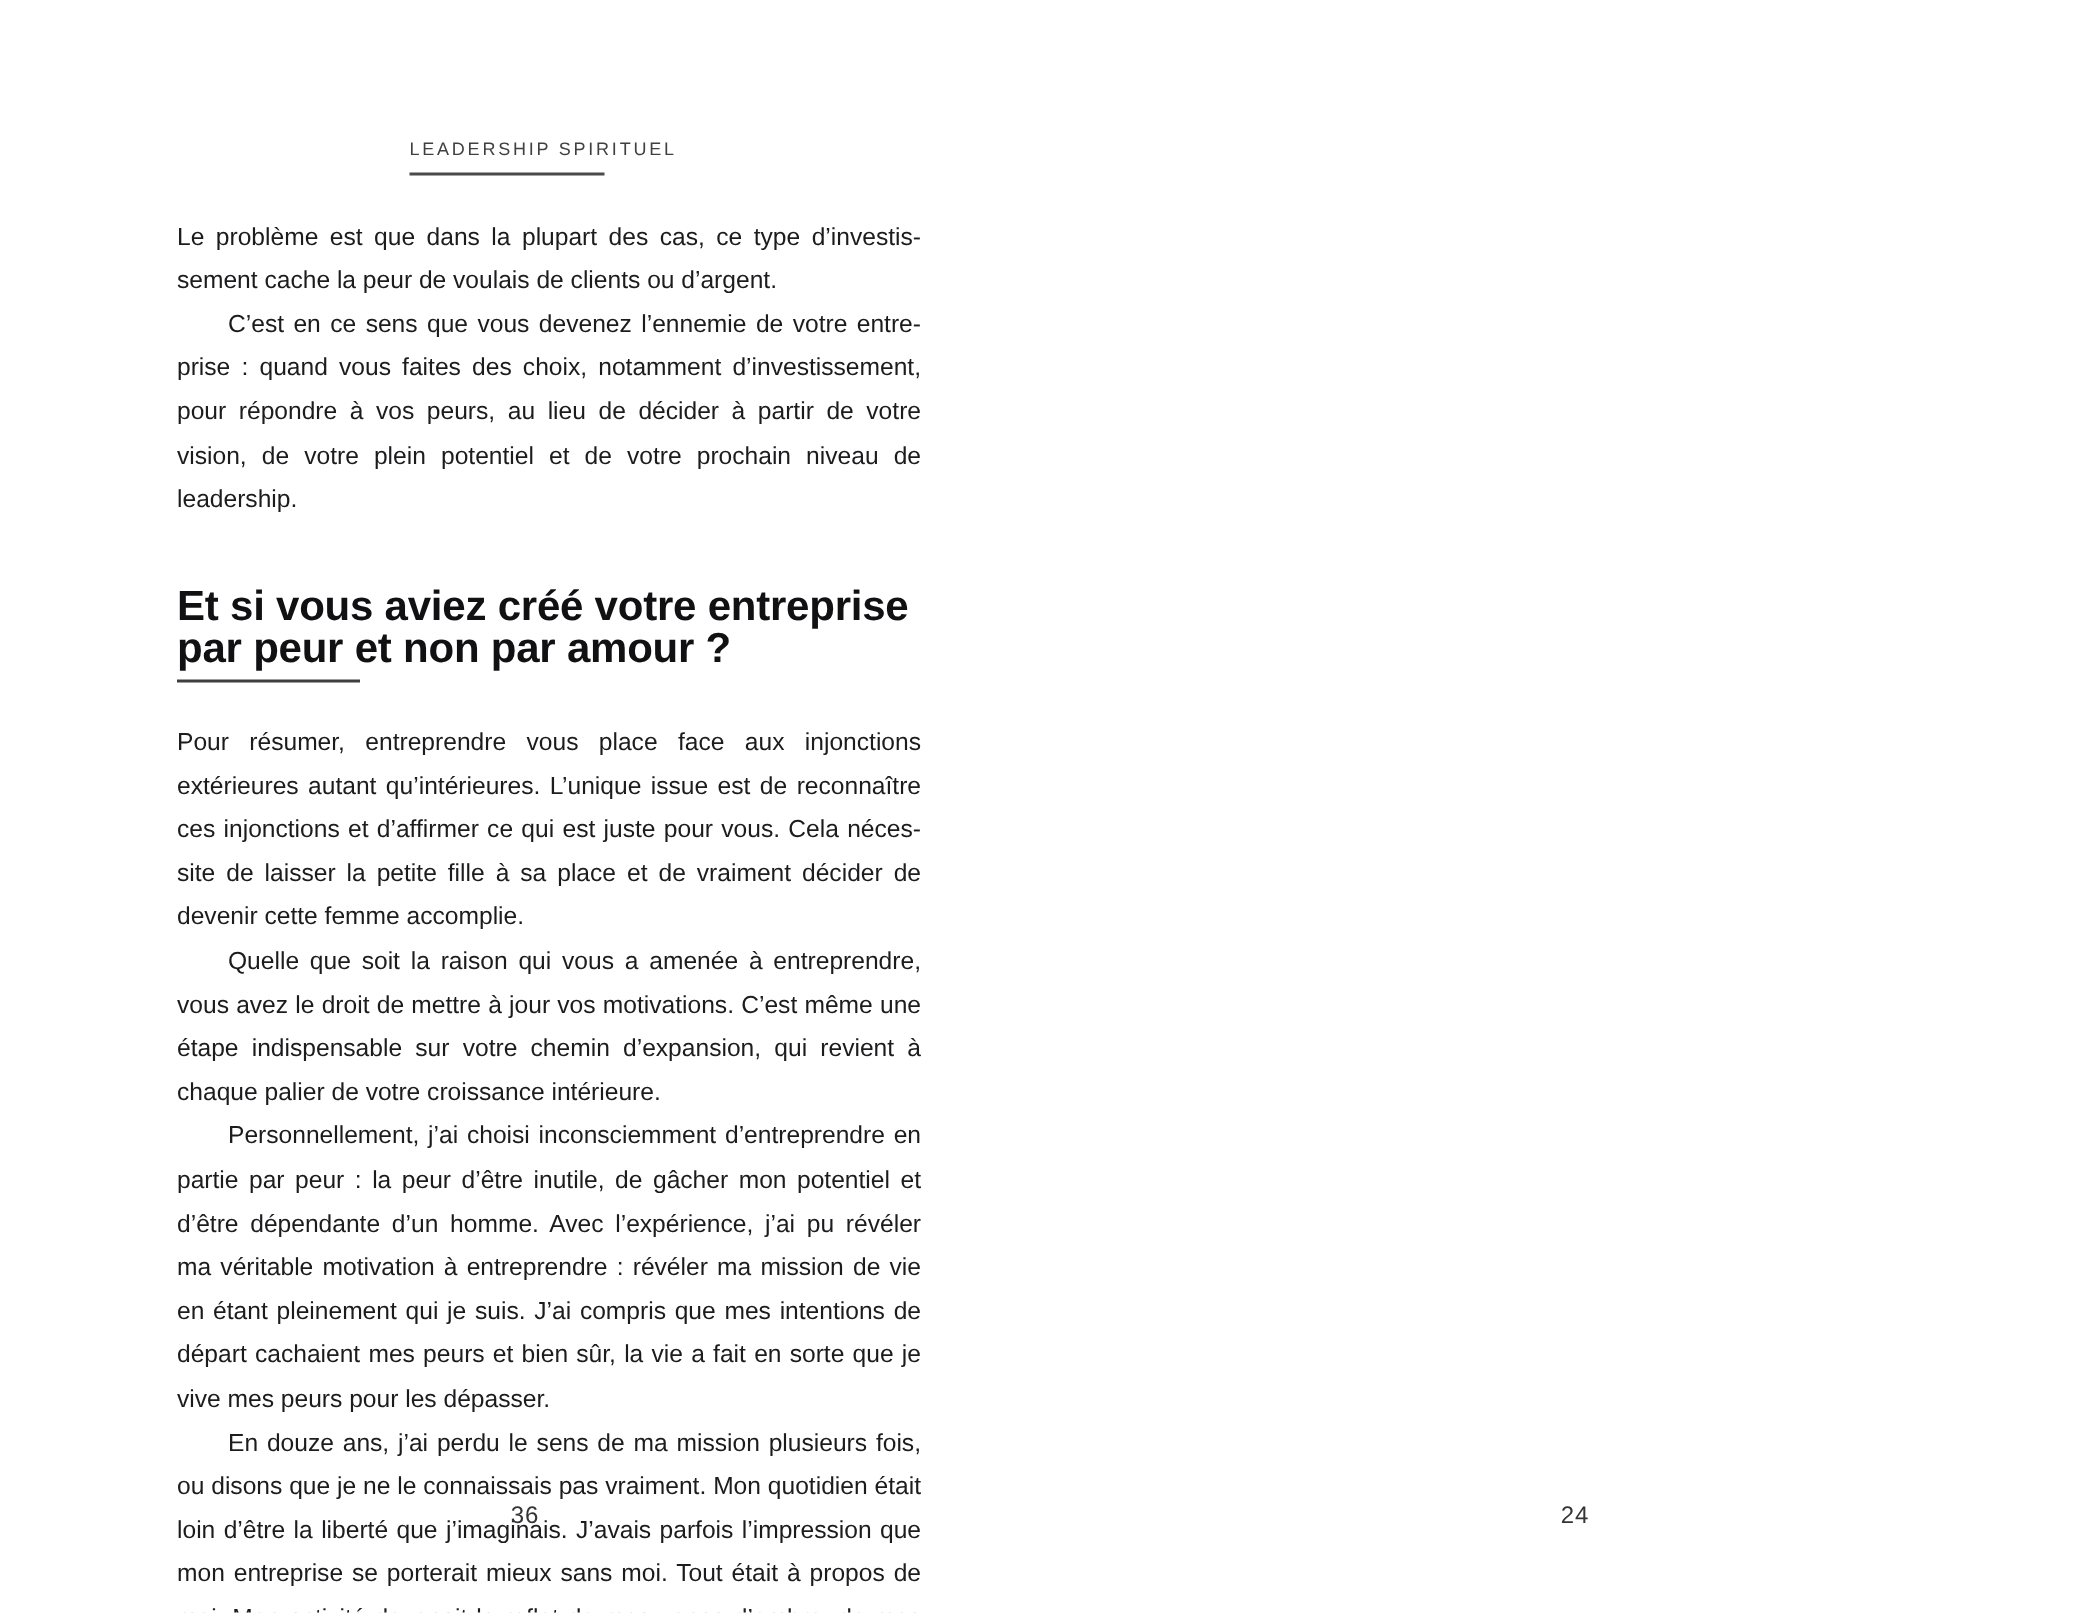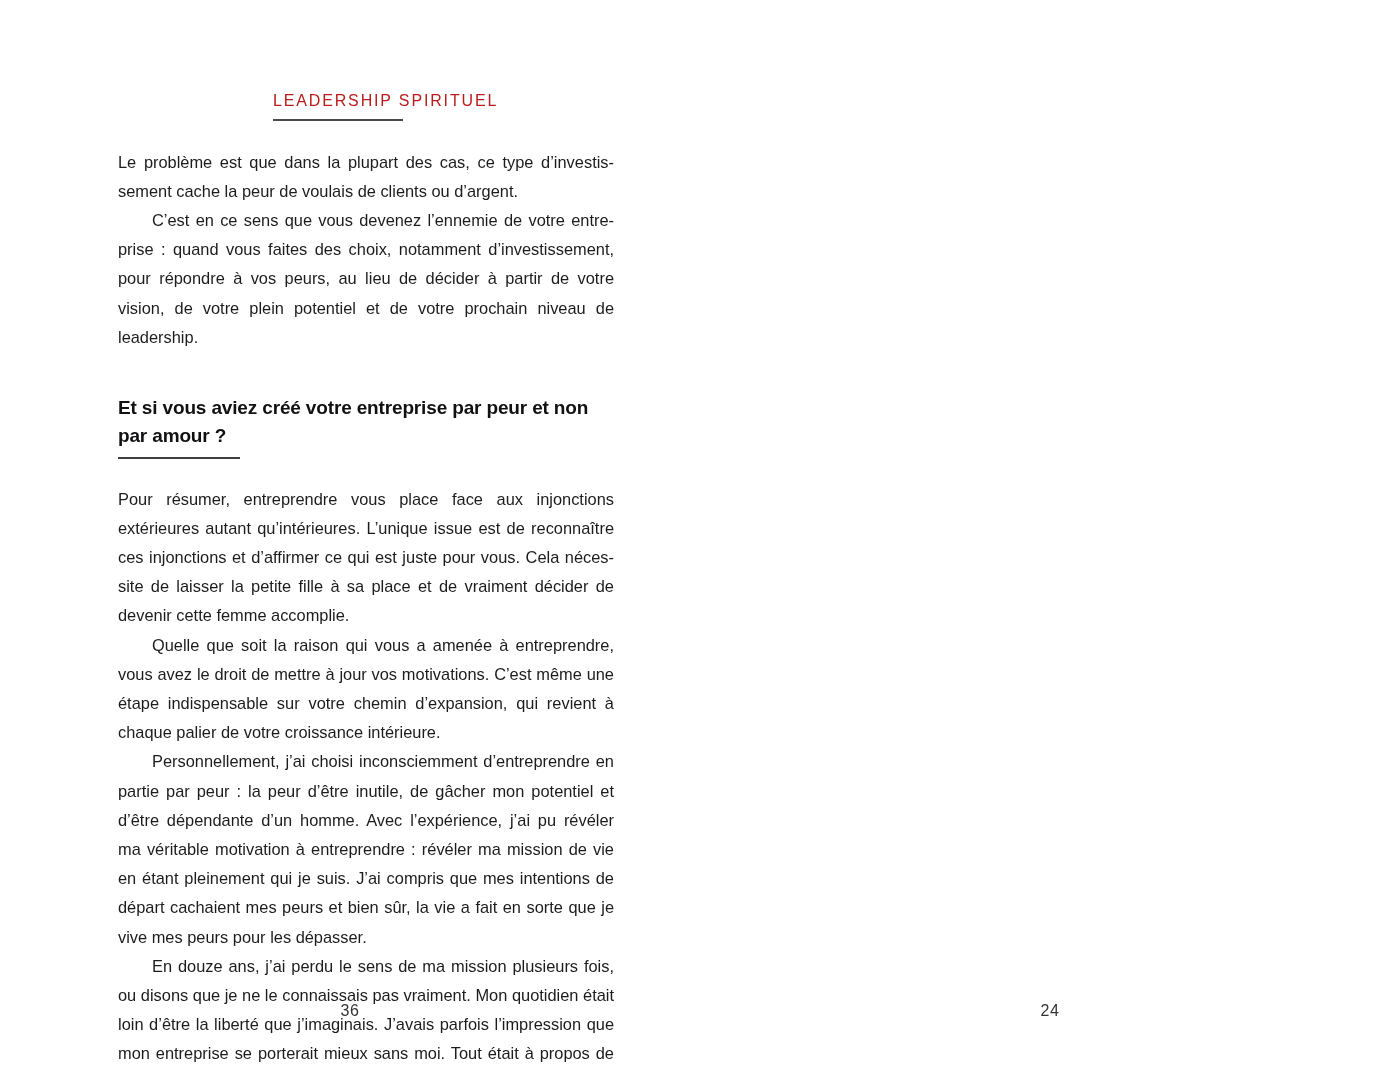--- a/index.html
+++ b/index.html
@@ -31,23 +31,23 @@
 
   .page-inner {
     position: absolute;
     top: 92px;
     width: 496px;
   }
   .page-left .page-inner  { left: 118px; }
 
   
   .running-head {
-    font-size: 16px;
+    font-size: 12px;
     letter-spacing: 1.85px;
-    color: #b91c1c;
+    color: #404040;
     text-transform: uppercase;
     white-space: nowrap;
     font-weight: 400;
   }
   .page-left .running-head  { margin-left: 155px; }
 
   .head-rule {
     height: 1.5px;
     background: #4a4a4c;
     margin-top: 9px;
@@ -68,21 +68,21 @@
   }
   p.para + p.para { text-indent: 34px; }
   p.para.no-indent { text-indent: 0; }
 
   
   .section-head {
     margin-top: 42px;
   }
   .section-head h2 {
     margin: 0;
-    font-size: 19px;
+    font-size: 28px;
     line-height: 28px;
     font-weight: bold;
     letter-spacing: -0.15px;
     color: #111113;
   }
   .section-rule {
     width: 122px;
     height: 1.6px;
     background: #3e3e40;
     margin-top: 7px;

